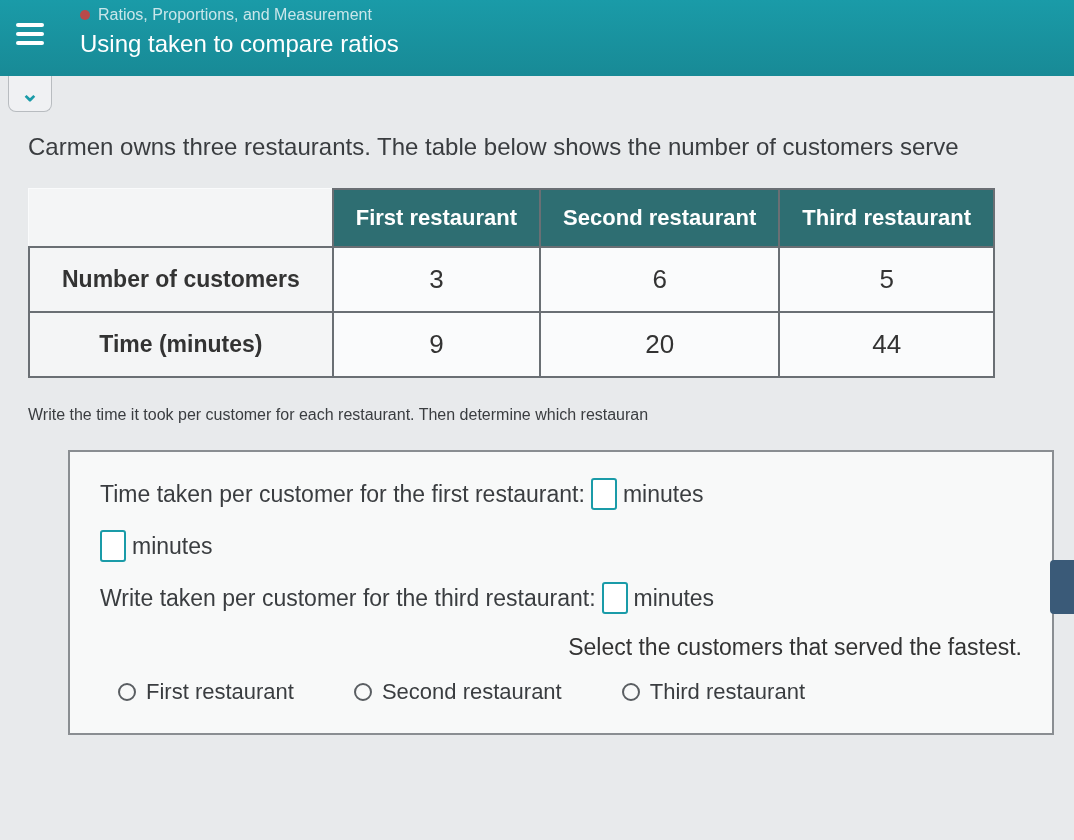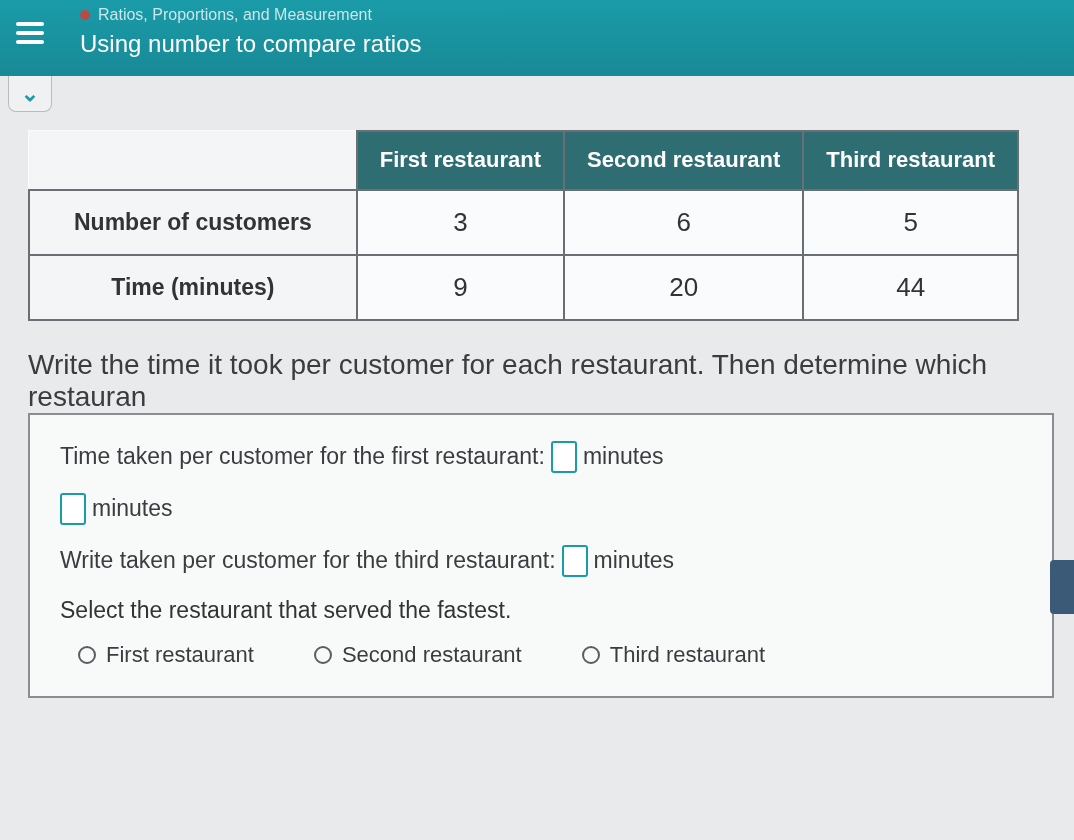--- a/index.html
+++ b/index.html
@@ -9,21 +9,21 @@
       width: 1074px;
       height: 840px;
       overflow: hidden;
       color: #333;
     }
     .header {
       background: linear-gradient(180deg, #1a9ba8 0%, #188a96 100%);
       color: #fff;
       padding: 6px 0 18px 0;
       display: flex;
-      align-items: center;
+      align-items: flex-end;
     }
     .menu-btn {
       width: 60px;
       height: 50px;
       display: flex;
       flex-direction: column;
       justify-content: center;
       align-items: center;
       gap: 5px;
       cursor: pointer;
@@ -87,30 +87,32 @@
     table.data th.col-head {
       background: #2e6e72;
       color: #fff;
       font-weight: 700;
       line-height: 1.3;
     }
     table.data td.row-head {
       background: #f4f5f6;
       font-weight: 700;
       text-align: center;
-      padding: 18px 44px;
+      padding: 18px 32px;
       font-size: 23px;
     }
     table.data td { font-size: 26px; }
-    .instruction { font-size: 28px; color: #3a3d40; }
+    .instruction { font-size: 16px; color: #3a3d40; margin-bottom: 26px; }
     .answer-box {
       border: 2px solid #8a8e92;
       background: rgba(250,251,252,0.85);
+      margin-left: 40px;
       margin-right: 20px;
       padding: 26px 30px 28px 30px;
+      text-align: right;
     }
     .answer-line {
       font-size: 23px;
       color: #3a3d40;
       margin-bottom: 20px;
       display: flex;
       align-items: center;
       flex-wrap: wrap;
       gap: 6px;
     }
@@ -155,29 +157,30 @@
   <div class="menu-btn">
     <span></span>
       <span></span>
       <span></span>
   </div>
   <div class="header-text">
     <div class="breadcrumb">
       <span class="breadcrumb-dot"></span>
       <span>Ratios, Proportions, and Measurement</span>
     </div>
-    <div class="lesson-title">Using number to compare ratios</div>
+    <div class="lesson-title">Using taken to compare ratios</div>
   </div>
 </div>
 
 <div class="collapse-tab">
   <span>⌄</span>
 </div>
 
 <div class="content">
+  <p class="prompt">Carmen owns three restaurants. The table below shows the number of customers serve</p>
 
   <table class="data">
     <tbody>
         <tr>
       <th class="corner"></th>
       <th class="col-head" style="white-space:pre-line;">First restaurant</th>
       <th class="col-head" style="white-space:pre-line;">Second restaurant</th>
       <th class="col-head" style="white-space:pre-line;">Third restaurant</th>
     </tr>
     <tr>
@@ -206,21 +209,21 @@
     <div class="answer-line">
       <span class="blank"></span>
       <span>minutes</span>
     </div>
     <div class="answer-line">
       <span>Write taken per customer for the third restaurant:</span>
       <span class="blank"></span>
       <span>minutes</span>
     </div>
 
-    <p class="select-prompt">Select the restaurant that served the fastest.</p>
+    <p class="select-prompt">Select the customers that served the fastest.</p>
 
     <div class="radio-row">
       <label class="radio-opt">
         <span class="radio-circle"></span>
         <span>First restaurant</span>
       </label>
       <label class="radio-opt">
         <span class="radio-circle"></span>
         <span>Second restaurant</span>
       </label>

